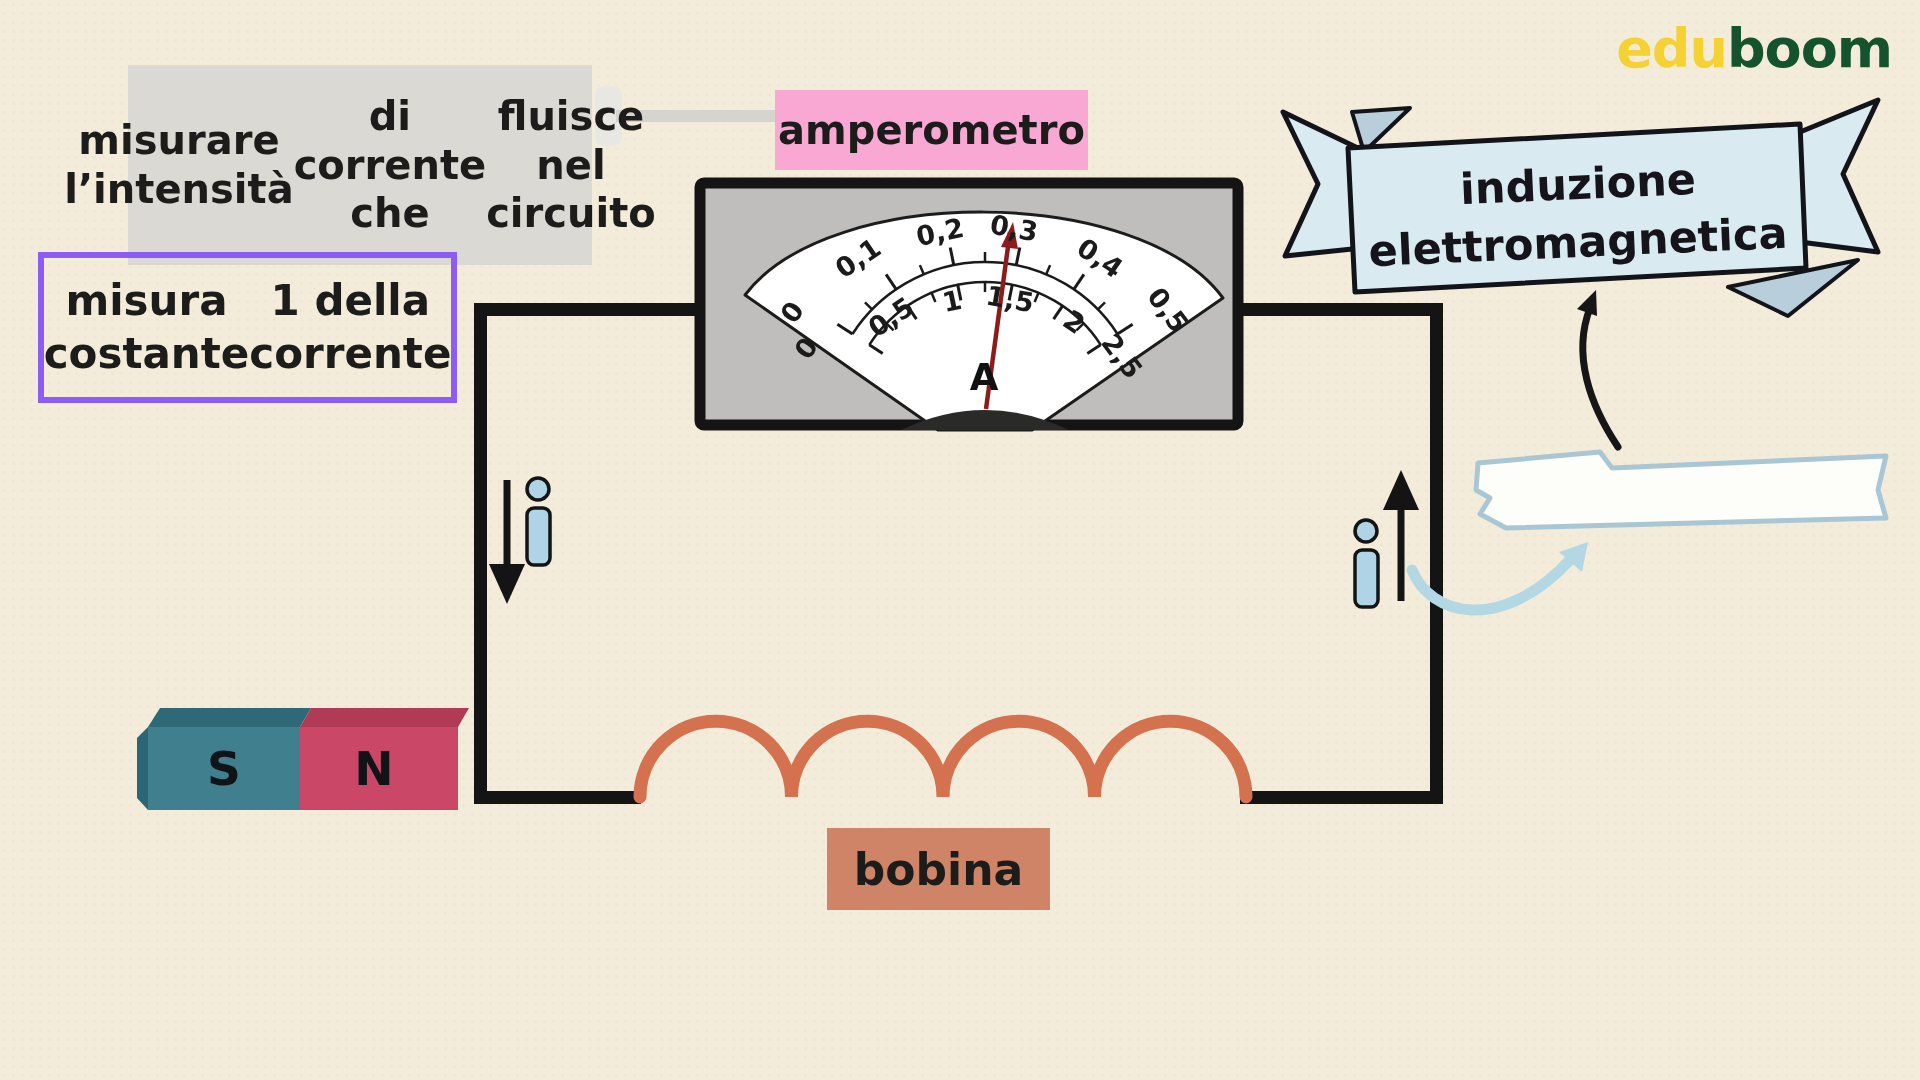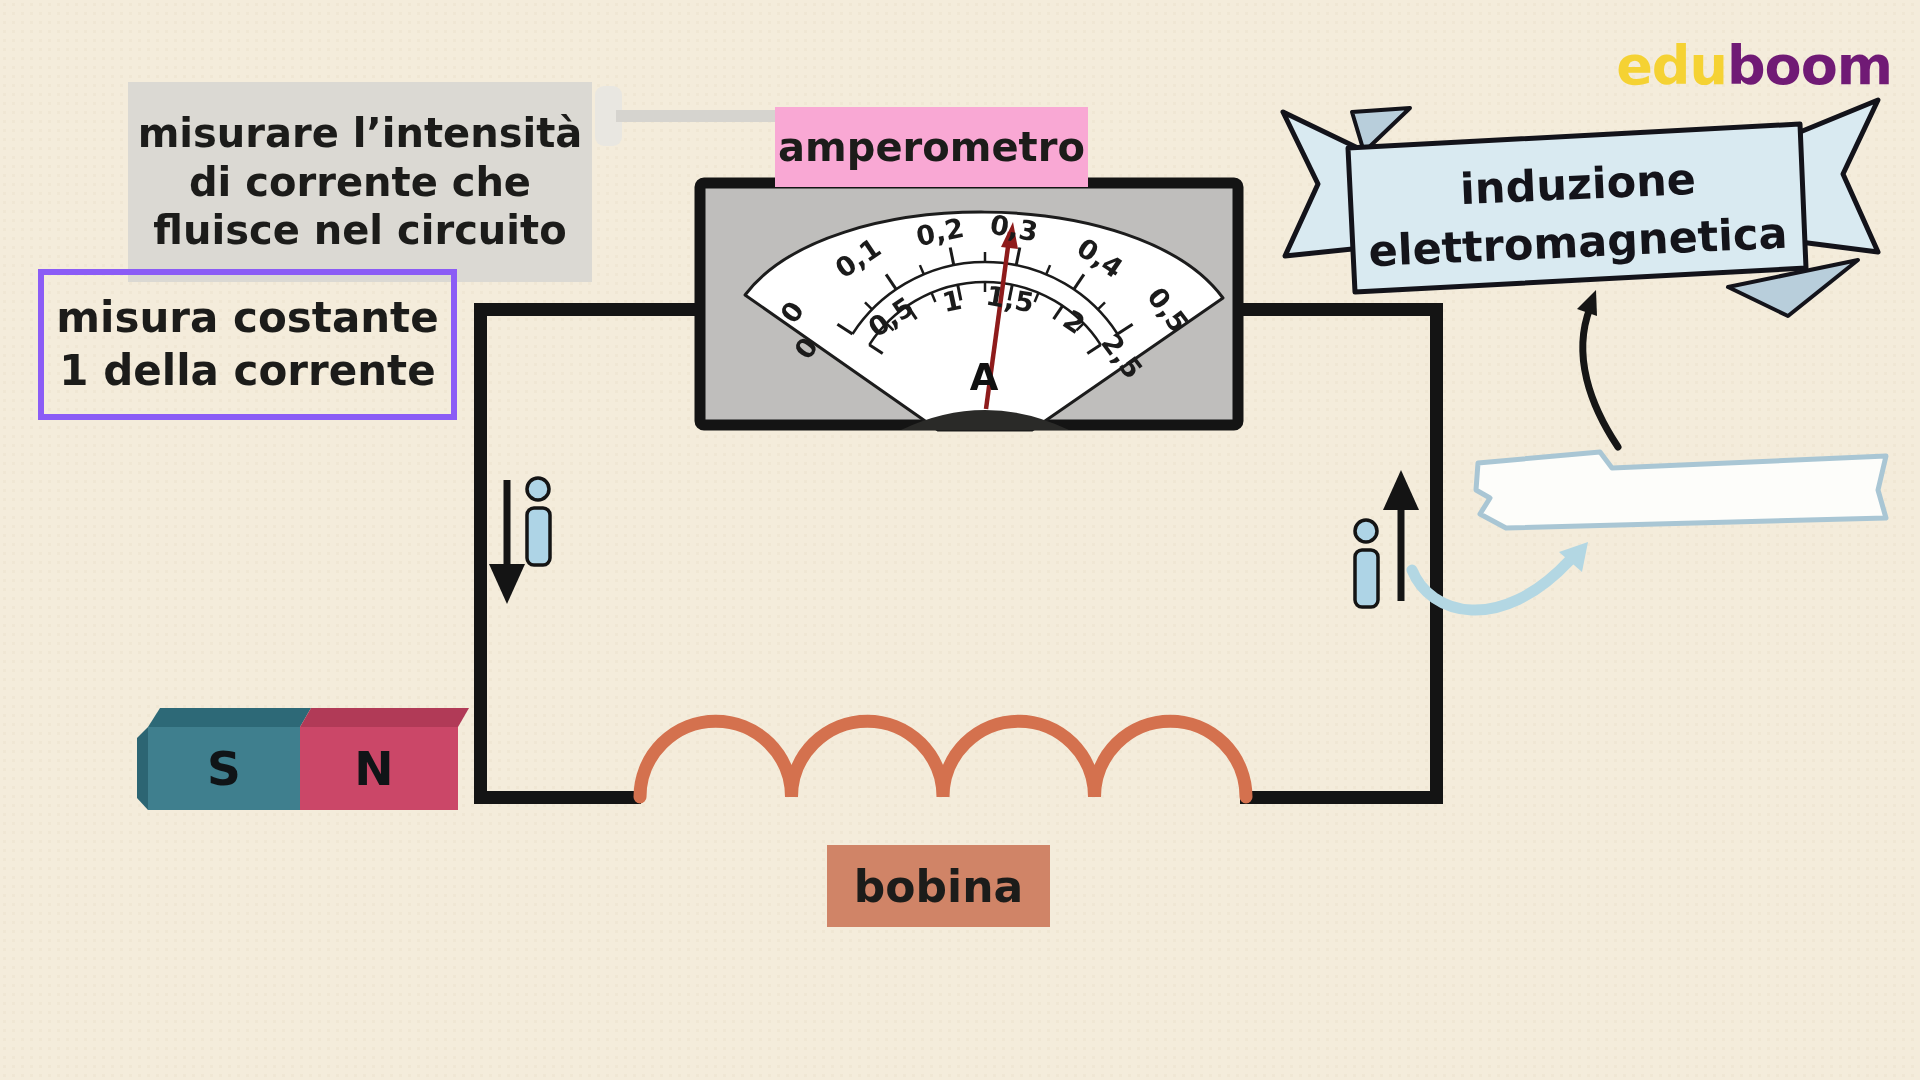--- a/index.html
+++ b/index.html
@@ -3,22 +3,22 @@
 <meta charset="utf-8">
 <style>
   html,body{margin:0;padding:0;}
   body{width:1920px;height:1080px;overflow:hidden;
        background:#f4ecdb;
        background-image:radial-gradient(rgba(205,185,150,0.10) 1.5px, transparent 1.5px);
        background-size:9px 9px;
        font-family:"DejaVu Sans", sans-serif;}
   #stage{position:relative;width:1920px;height:1080px;}
   #shapes{position:absolute;left:0;top:0;z-index:1;}
-  .txt{position:absolute;z-index:2;color:#1c1c1a;font-weight:700;margin-top:17px;}
-  .center{display:flex;align-items:center;justify-content:center;text-align:center;flex-direction:column;}
+  .txt{position:absolute;z-index:2;color:#1c1c1a;font-weight:700;}
+  .center{display:flex;align-items:center;justify-content:center;text-align:center;}
   
   .measure-note{left:128px;top:65px;width:464px;height:200px;background:#dbd9d3;font-size:40px;line-height:1.22;}
   
   .constant-note{left:38px;top:252px;width:419px;height:151px;border:6px solid #8b5cf6;box-sizing:border-box;font-size:42px;line-height:1.25;}
   
   .conn-line{position:absolute;left:616px;top:110px;width:162px;height:12px;background:#d6d4cf;z-index:1;}
   .conn-tab{position:absolute;left:595px;top:86px;width:27px;height:60px;background:#e9e7e1;border-radius:9px;z-index:1;}
   
   .ammeter-label{left:775px;top:90px;width:313px;height:80px;background:#f9a8d4;font-size:40px;}
   
@@ -146,21 +146,21 @@
 
   <div class="txt center constant-note">
     <div>misura costante</div>
     <div>1 della corrente</div>
   </div>
 
   <div class="txt center ammeter-label">amperometro</div>
 
   <div class="txt logo">
     <span style="color:#f5d233">edu</span>
-      <span style="color:#701a75">boom</span>
+      <span style="color:#14532d">boom</span>
   </div>
 
   <span class="glabel" style="left:792px;top:312px;transform:translate(-50%,-50%) rotate(-55deg)">0</span>
   <span class="glabel" style="left:858px;top:258px;transform:translate(-50%,-50%) rotate(-34deg)">0,1</span>
   <span class="glabel" style="left:940px;top:232px;transform:translate(-50%,-50%) rotate(-12deg)">0,2</span>
   <span class="glabel" style="left:1014px;top:228px;transform:translate(-50%,-50%) rotate(10deg)">0,3</span>
   <span class="glabel" style="left:1100px;top:258px;transform:translate(-50%,-50%) rotate(34deg)">0,4</span>
   <span class="glabel" style="left:1168px;top:310px;transform:translate(-50%,-50%) rotate(53deg)">0,5</span>
 
   <span class="glabel" style="left:806px;top:348px;transform:translate(-50%,-50%) rotate(-55deg)">0</span>

